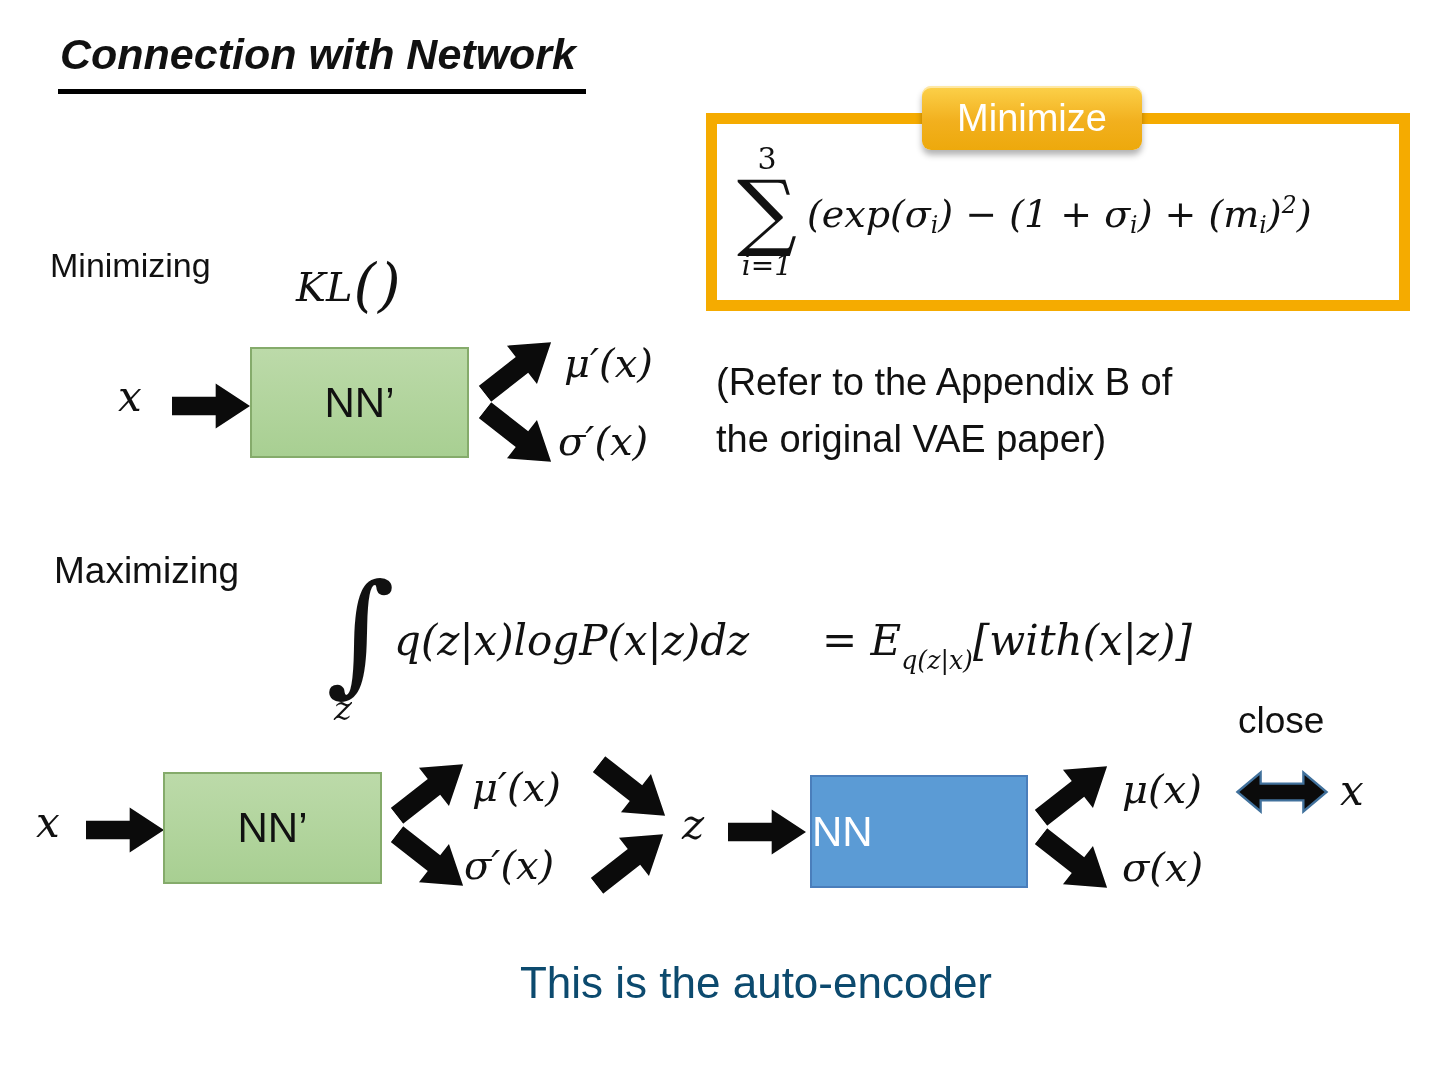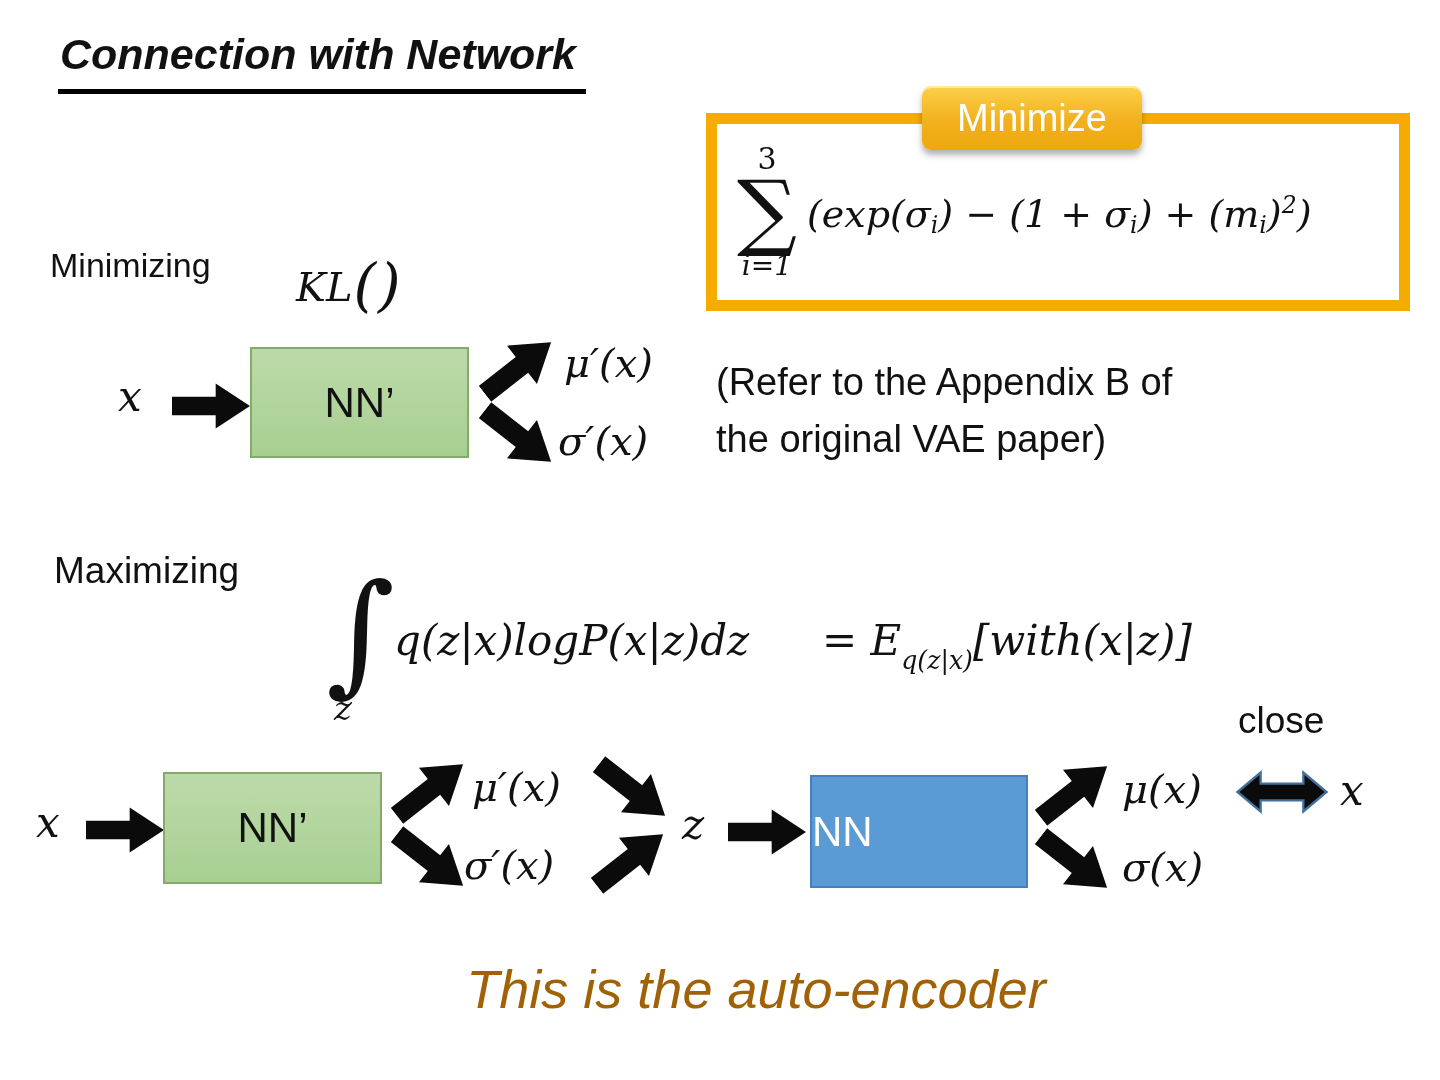--- a/index.html
+++ b/index.html
@@ -103,21 +103,21 @@
   .d2-nn { left:810px; top:775px; width:218px; height:113px; }
   .d2-a7 { left:1032px; top:764px; }
   .d2-a8 { left:1032px; top:834px; }
   .d2-muo{ left:1122px; top:766px; font-size:40px; }
   .d2-sgo{ left:1122px; top:844px; font-size:40px; }
   .d2-dbl{ left:1232px; top:766px; width:100px; height:52px; }
   .d2-xo { left:1340px; top:766px; font-size:42px; }
 
   .footer {
     left:0; right:0; top:958px; text-align:center; padding-left:72px;
-    font-size:54px; color:#a16207;font-style:italic;
+    font-size:44px; color:#0c4a6e;
   }
 </style>
 </head>
 <body>
 
 <div class="canvas">
 
   <h1 class="abs title">Connection with Network</h1>
 
   <div class="abs min-frame">

